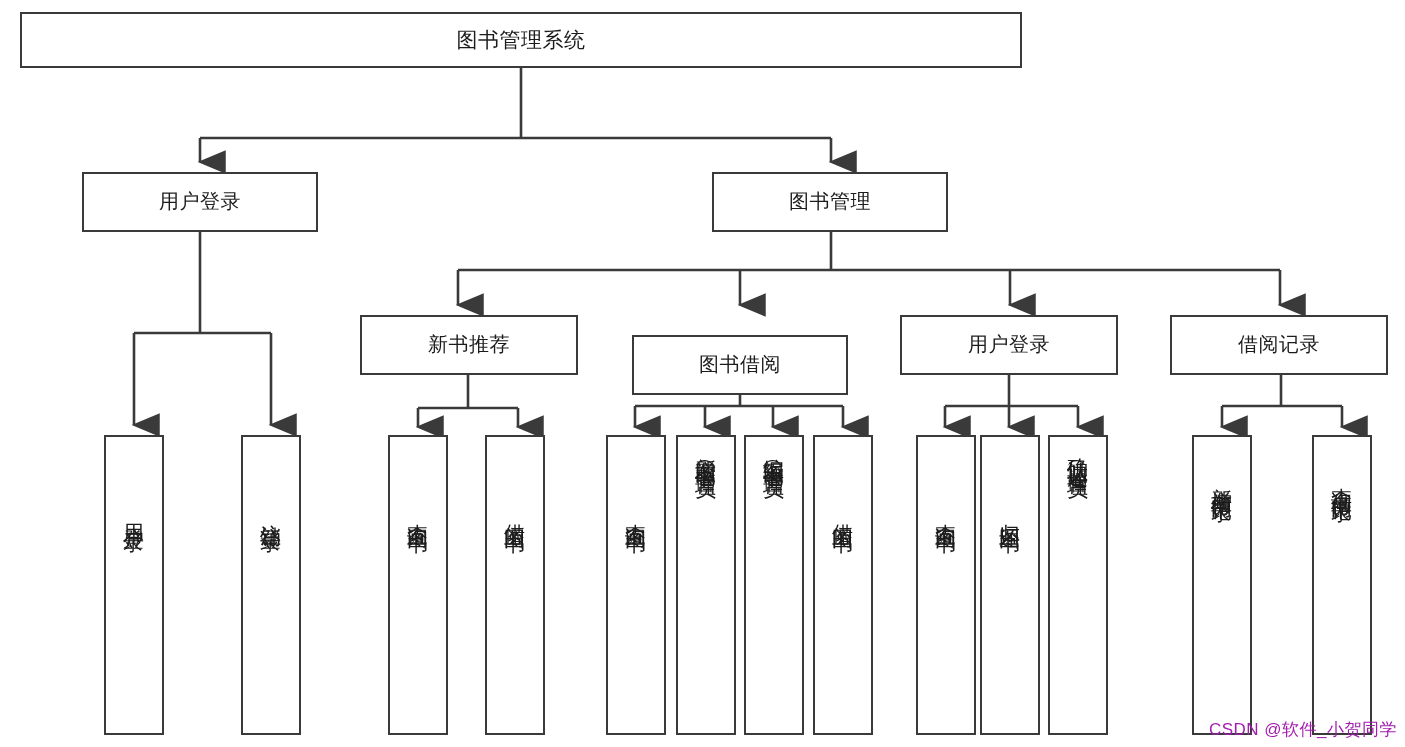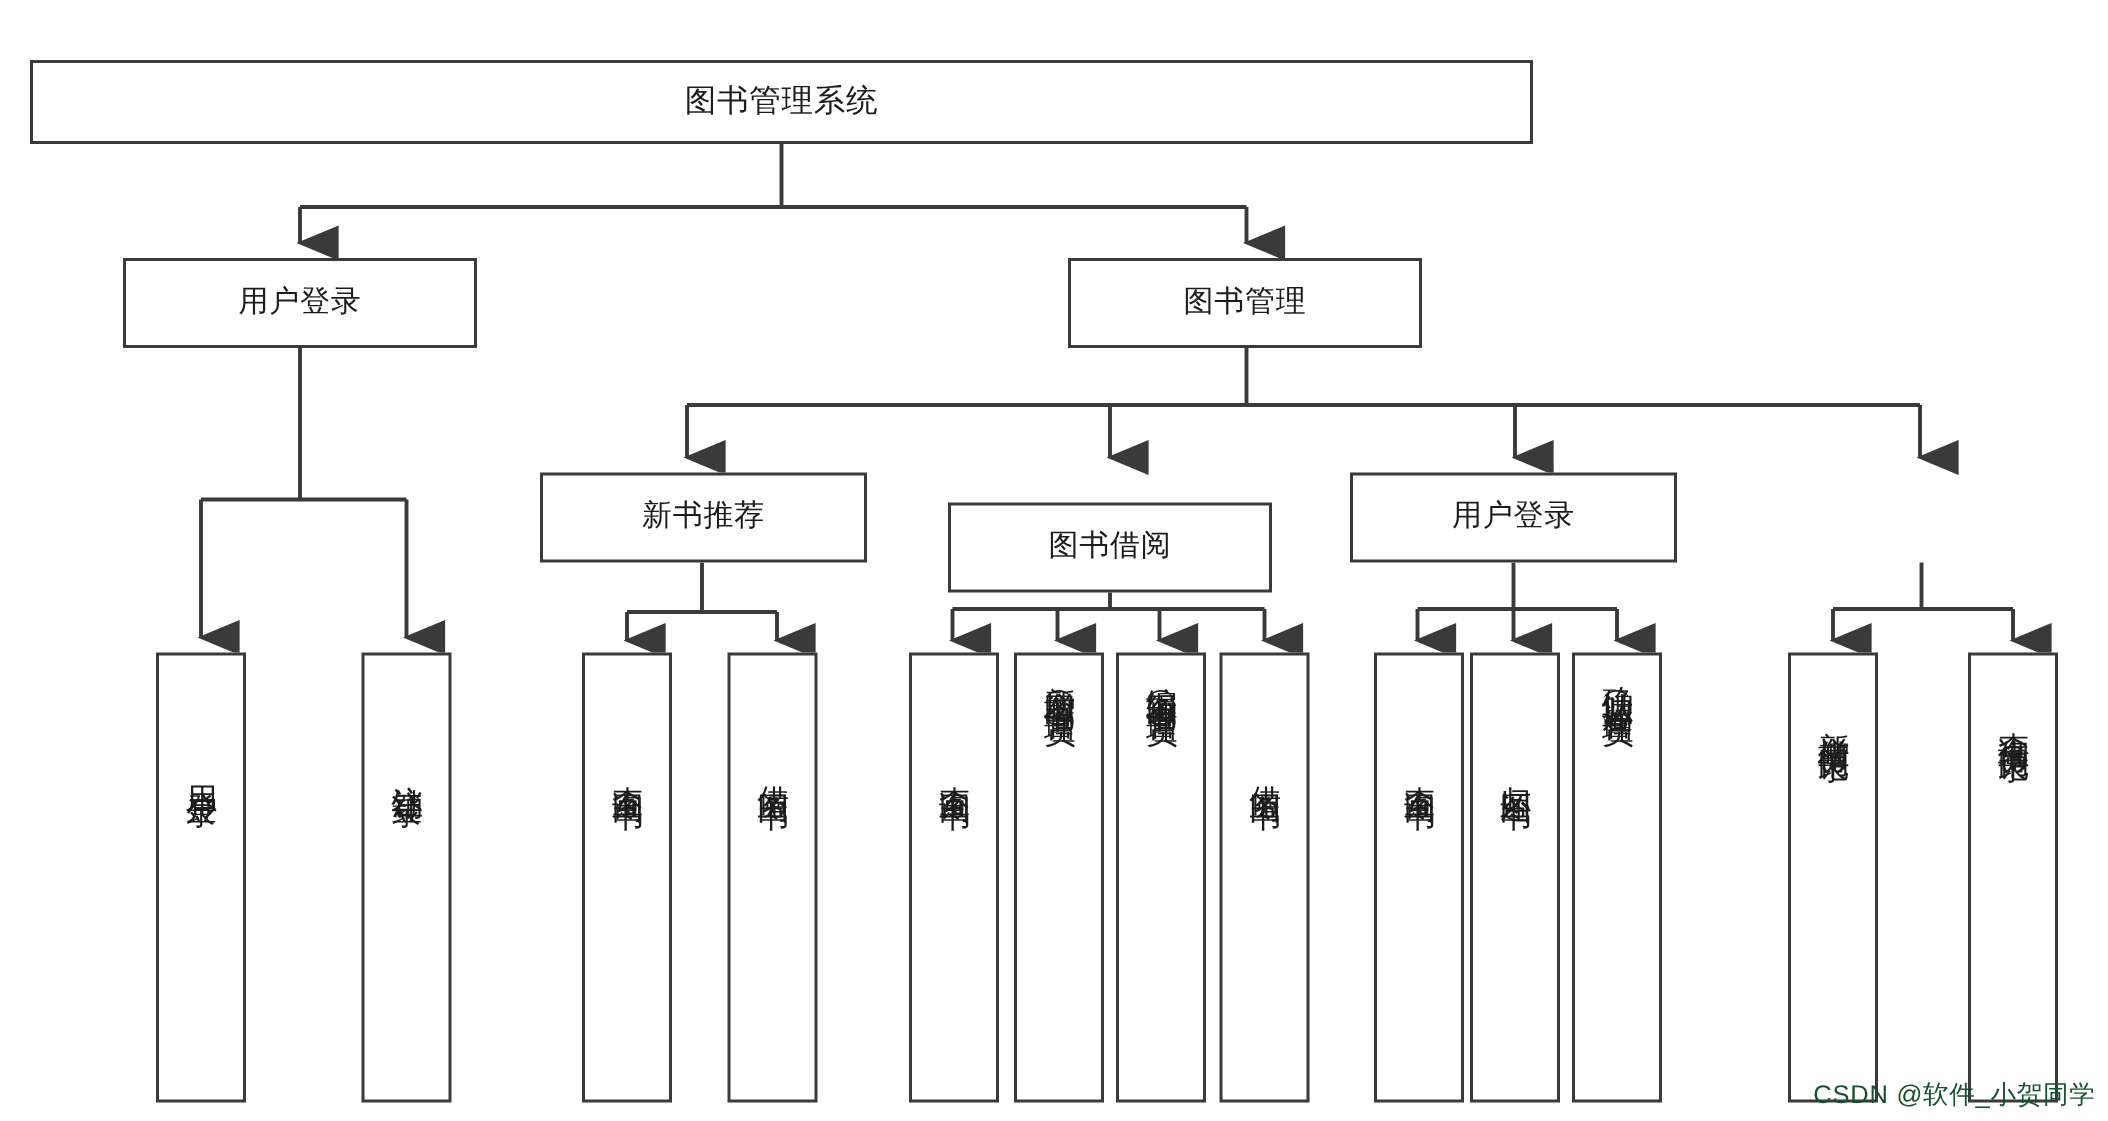--- a/index.html
+++ b/index.html
@@ -65,21 +65,21 @@
     margin-top: 66px;
   }
   .v-node.mid .node-label {
     margin-top: 30px;
   }
   .watermark {
     position: absolute;
     right: 8px;
     bottom: 6px;
     font-size: 17px;
-    color: #14532d;
+    color: #a21caf;
     z-index: 5;
     white-space: nowrap;
     letter-spacing: 0.5px;
   }
 </style>
 </head>
 <body>
 
 <div id="canvas">
 
@@ -126,40 +126,43 @@
       <path d="M 1009 406 L 1009 427" marker-end="url(#arrow)"></path>
       <path d="M 1078 406 L 1078 427" marker-end="url(#arrow)"></path>
 
       <path d="M 1281 375 L 1281 406"></path>
       <path d="M 1222 406 L 1342 406"></path>
       <path d="M 1222 406 L 1222 427" marker-end="url(#arrow)"></path>
       <path d="M 1342 406 L 1342 427" marker-end="url(#arrow)"></path>
     </g>
   </svg>
 
-  <div class="node h-node root" style="left:20px; top:12px; width:1002px; height:56px;margin-top:28px;">
+  <div class="node h-node root" style="left:20px; top:12px; width:1002px; height:56px;">
     <span class="node-label">图书管理系统</span>
   </div>
 
   <div class="node h-node" style="left:82px; top:172px; width:236px; height:60px;">
     <span class="node-label">用户登录</span>
   </div>
   <div class="node h-node" style="left:360px; top:315px; width:218px; height:60px;">
     <span class="node-label">新书推荐</span>
   </div>
 
   <div class="node h-node" style="left:712px; top:172px; width:236px; height:60px;">
     <span class="node-label">图书管理</span>
   </div>
   <div class="node h-node" style="left:632px; top:315px; width:216px; height:60px;margin-top:20px;">
     <span class="node-label">图书借阅</span>
   </div>
   <div class="node h-node" style="left:900px; top:315px; width:218px; height:60px;">
     <span class="node-label">用户登录</span>
   </div>
+  <div class="node h-node" style="left:1170px; top:315px; width:218px; height:60px;">
+    <span class="node-label">借阅记录</span>
+  </div>
 
   <div class="node v-node short" style="left:104px; top:435px; width:60px; height:300px;">
     <span class="node-label">用户登录</span>
   </div>
   <div class="node v-node short" style="left:241px; top:435px; width:60px; height:300px;">
     <span class="node-label">注销登录</span>
   </div>
 
   <div class="node v-node short" style="left:388px; top:435px; width:60px; height:300px;">
     <span class="node-label">查询图书</span>

